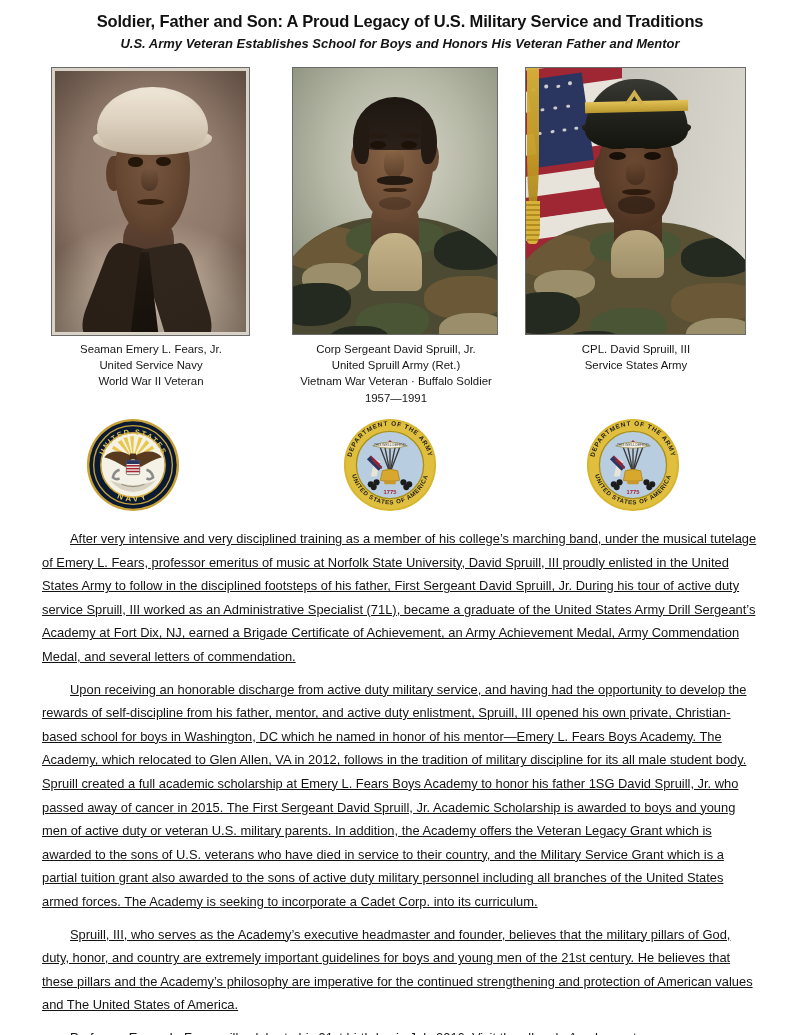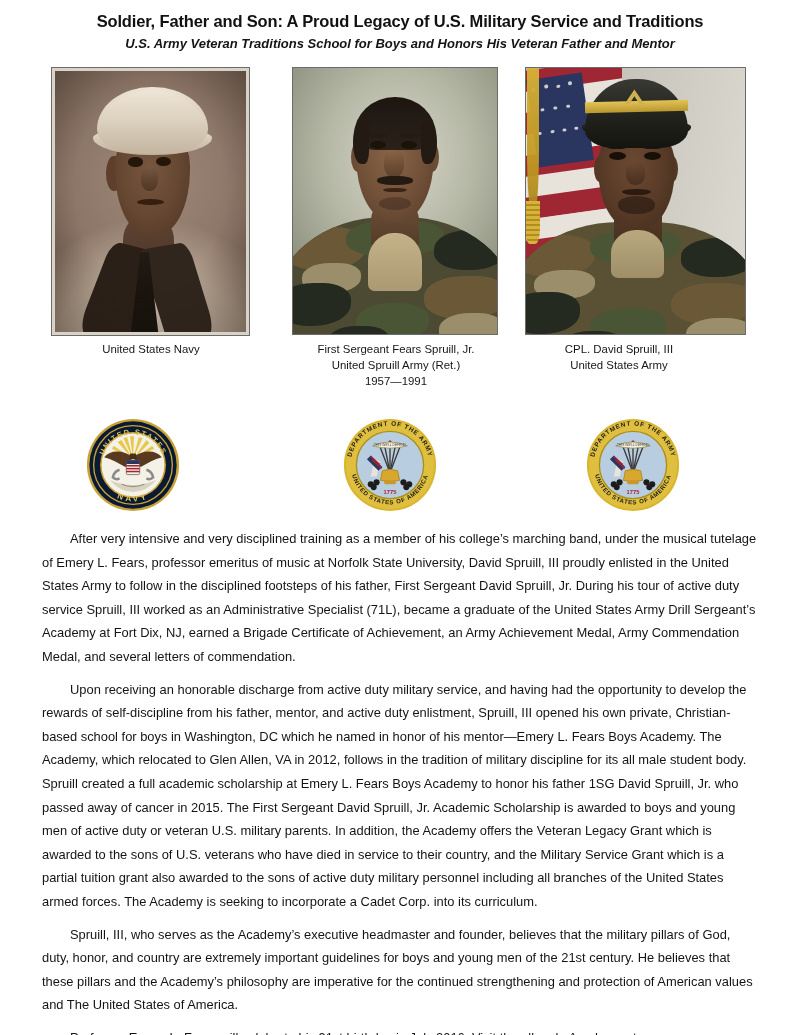--- a/index.html
+++ b/index.html
@@ -256,21 +256,21 @@
   
   .caption {
     position: absolute;
     text-align: center;
     font-size: 11.4px;
     line-height: 16.2px;
     color: #161616;
   }
   #caption-1 { top: 341px; left: 36px;  width: 230px; }
   #caption-2 { top: 341px; left: 275px; width: 242px; }
-  #caption-3 { top: 341px; left: 508px; width: 222px; }
+  #caption-3 { top: 341px; left: 525px; width: 222px; }
   .caption div { white-space: nowrap; }
 
   
   .seal {
     position: absolute;
     top: 417px;
     width: 96px;
     height: 96px;
   }
   #seal-1 { left: 85px; }
@@ -284,27 +284,28 @@
     top: 527px;
     width: 716px;
     font-size: 12.9px;
     line-height: 23.6px;
     color: #141414;
     text-align: left;
   }
   .body-text p {
     margin: 0 0 9px 0;
     text-indent: 28px;
+    text-decoration: underline;
   }
 </style>
 </head>
 <body>
 
 <div class="headline">Soldier, Father and Son: A Proud Legacy of U.S. Military Service and Traditions</div>
-<div class="subhead">U.S. Army Veteran Traditions School for Boys and Honors His Veteran Father and Mentor</div>
+<div class="subhead">U.S. Army Veteran Establishes School for Boys and Honors His Veteran Father and Mentor</div>
 
 <div class="photo-row">
 
   <div class="photo-frame" id="photo-1">
     <div class="pw p1-bg"></div>
     <div class="pw p1-shoulder"></div>
     <div class="pw p1-neck"></div>
     <div class="pw p1-collar-l"></div>
     <div class="pw p1-collar-r"></div>
     <div class="pw p1-tie"></div>
@@ -412,32 +413,35 @@
     <div class="pw p3-mouth"></div>
     <div class="pw p3-goatee"></div>
     <div class="pw p3-helmet-brim"></div>
     <div class="pw p3-helmet"></div>
     <div class="pw p3-band"></div>
     <div class="pw p3-chev-fill"></div>
   </div>
 </div>
 
 <div class="caption" id="caption-1">
-  <div>United States Navy</div>
+  <div>Seaman Emery L. Fears, Jr.</div>
+  <div>United Service Navy</div>
+  <div>World War II Veteran</div>
 </div>
 
 <div class="caption" id="caption-2">
-  <div>First Sergeant Fears Spruill, Jr.</div>
+  <div>Corp Sergeant David Spruill, Jr.</div>
   <div>United Spruill Army (Ret.)</div>
+  <div>Vietnam War Veteran · Buffalo Soldier</div>
   <div>1957—1991</div>
 </div>
 
 <div class="caption" id="caption-3">
   <div>CPL. David Spruill, III</div>
-  <div>United States Army</div>
+  <div>Service States Army</div>
 </div>
 
 <div class="seal" id="seal-1">
   <svg viewBox="0 0 100 100" width="96" height="96">
     <circle cx="50" cy="50" r="48" fill="#c8a237"></circle>
     <circle cx="50" cy="50" r="45.5" fill="#0b1a33"></circle>
     <circle cx="50" cy="50" r="41" fill="#0b1a33" stroke="#c8a237" stroke-width="1.4"></circle>
     <circle cx="50" cy="50" r="33.5" fill="#f4f1e6"></circle>
     <circle cx="50" cy="50" r="33.5" fill="none" stroke="#c8a237" stroke-width="1.6"></circle>
 

